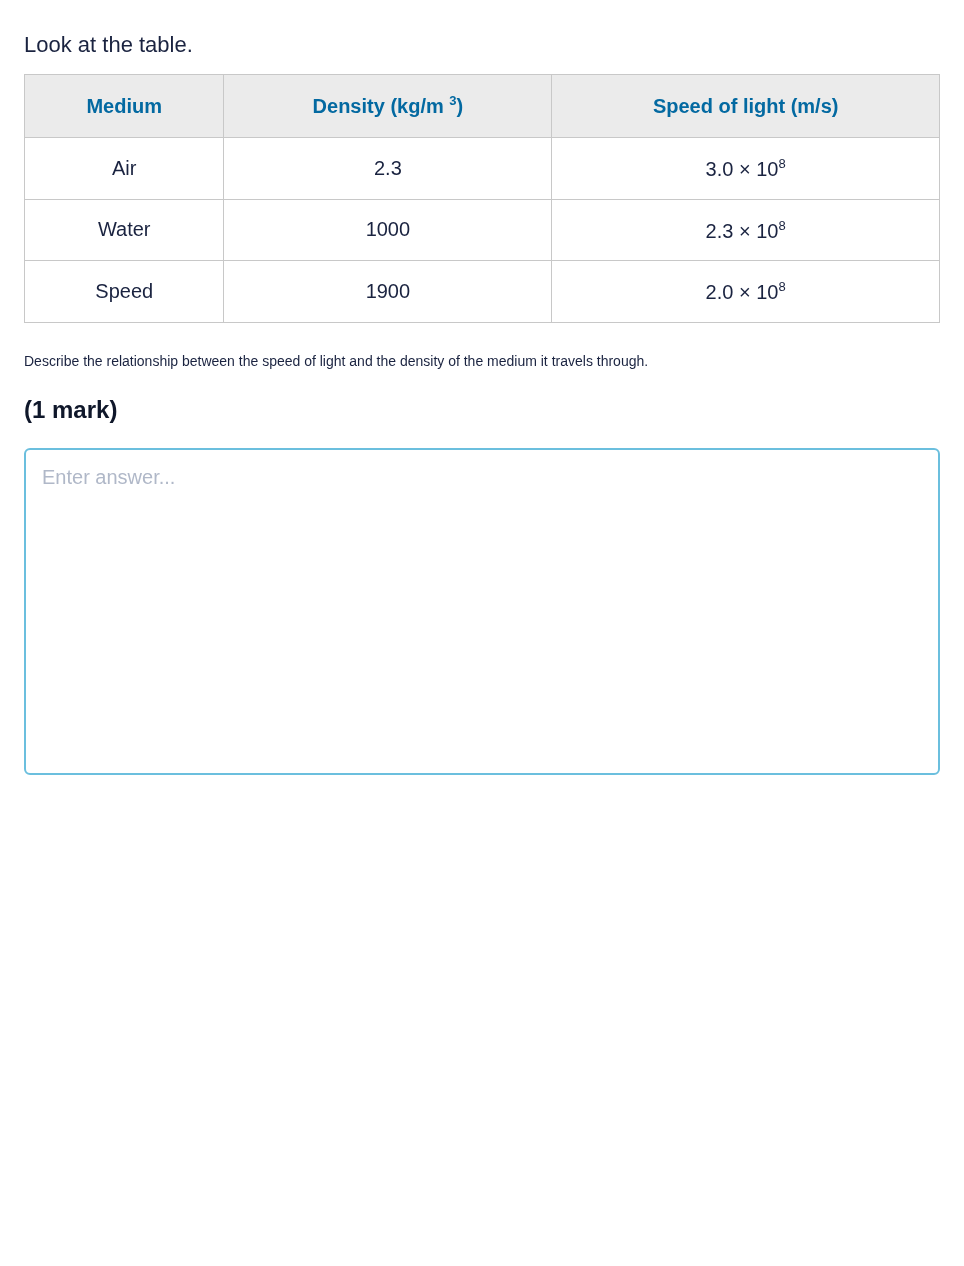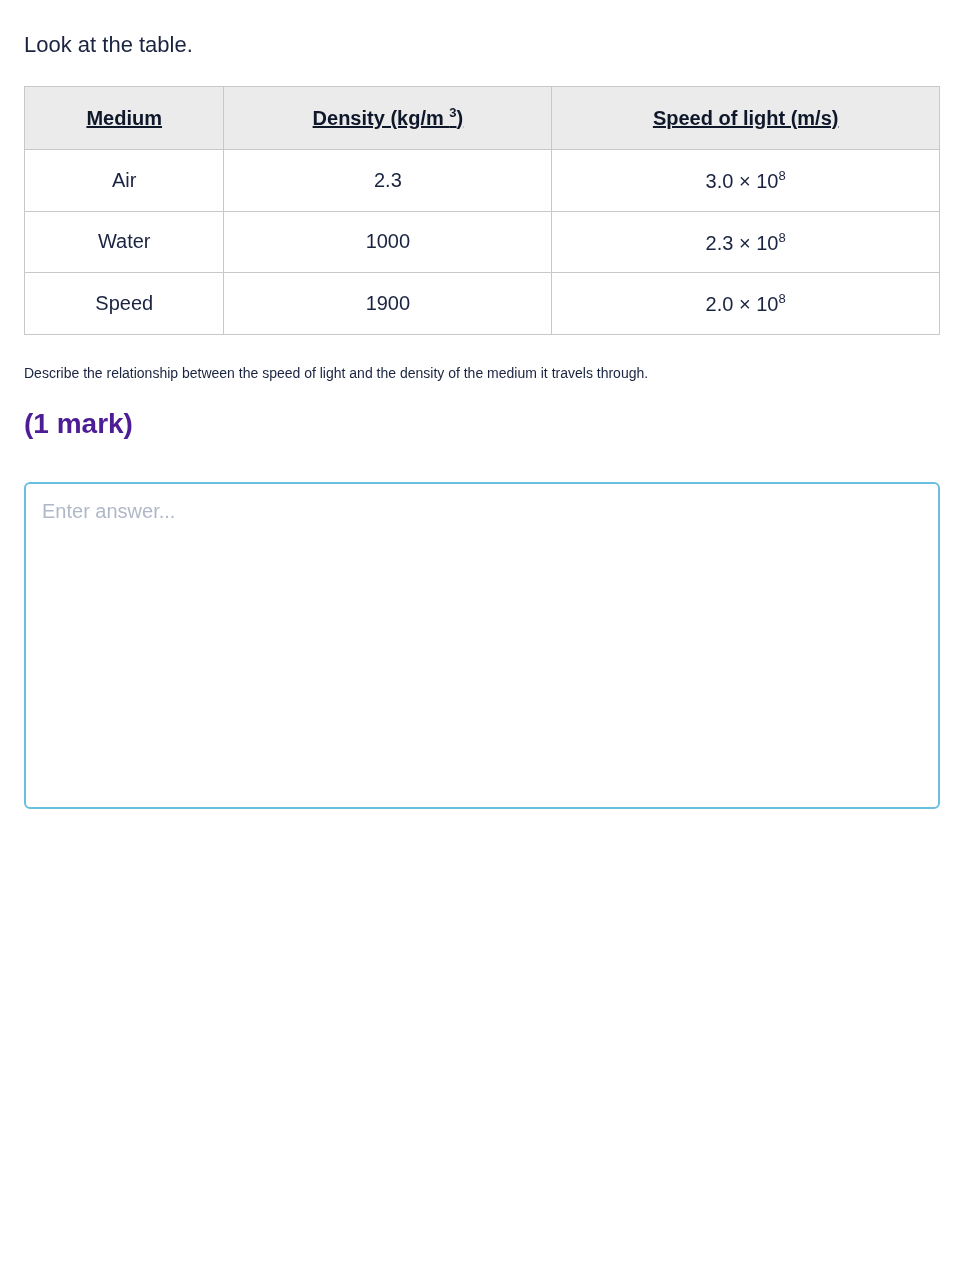--- a/index.html
+++ b/index.html
@@ -13,21 +13,21 @@
       font-family: -apple-system, BlinkMacSystemFont, 'Segoe UI', Arial, sans-serif;
       color: #1a2340;
       padding: 32px 24px;
       width: 964px;
       min-height: 1266px;
     }
 
     .instruction-text {
       font-size: 22px;
       color: #1a2340;
-      margin-bottom: 28px;
+      margin-bottom: 16px;
       font-weight: 400;
     }
 
     .data-table {
       width: 100%;
       border-collapse: collapse;
       border: 1px solid #c8c8c8;
       margin-bottom: 28px;
     }
 
@@ -38,23 +38,22 @@
       text-align: center;
       font-size: 20px;
     }
 
     .data-table thead tr {
       background-color: #ebebeb;
     }
 
     .data-table th {
       font-weight: 700;
-      color: #0f172a;
+      color: #0369a1;
       line-height: 1.3;
-      text-decoration: underline;
     }
 
     .data-table tbody tr td {
       font-weight: 400;
       color: #1a2340;
     }
 
     .data-table tbody tr {
       border-bottom: 1px solid #7f1d1d;
     }
@@ -66,24 +65,24 @@
 
     .question-text {
       font-size: 14px;
       color: #1a2340;
       line-height: 1.5;
       margin-bottom: 24px;
       font-weight: 400;
     }
 
     .mark-label {
-      font-size: 28px;
+      font-size: 24px;
       font-weight: 700;
-      color: #4c1d95;
-      margin-bottom: 42px;
+      color: #0f172a;
+      margin-bottom: 24px;
     }
 
     .answer-textarea {
       width: 100%;
       height: 327px;
       border: 2.5px solid #6bbfde;
       border-radius: 6px;
       padding: 16px;
       font-size: 20px;
       color: #1a2340;

